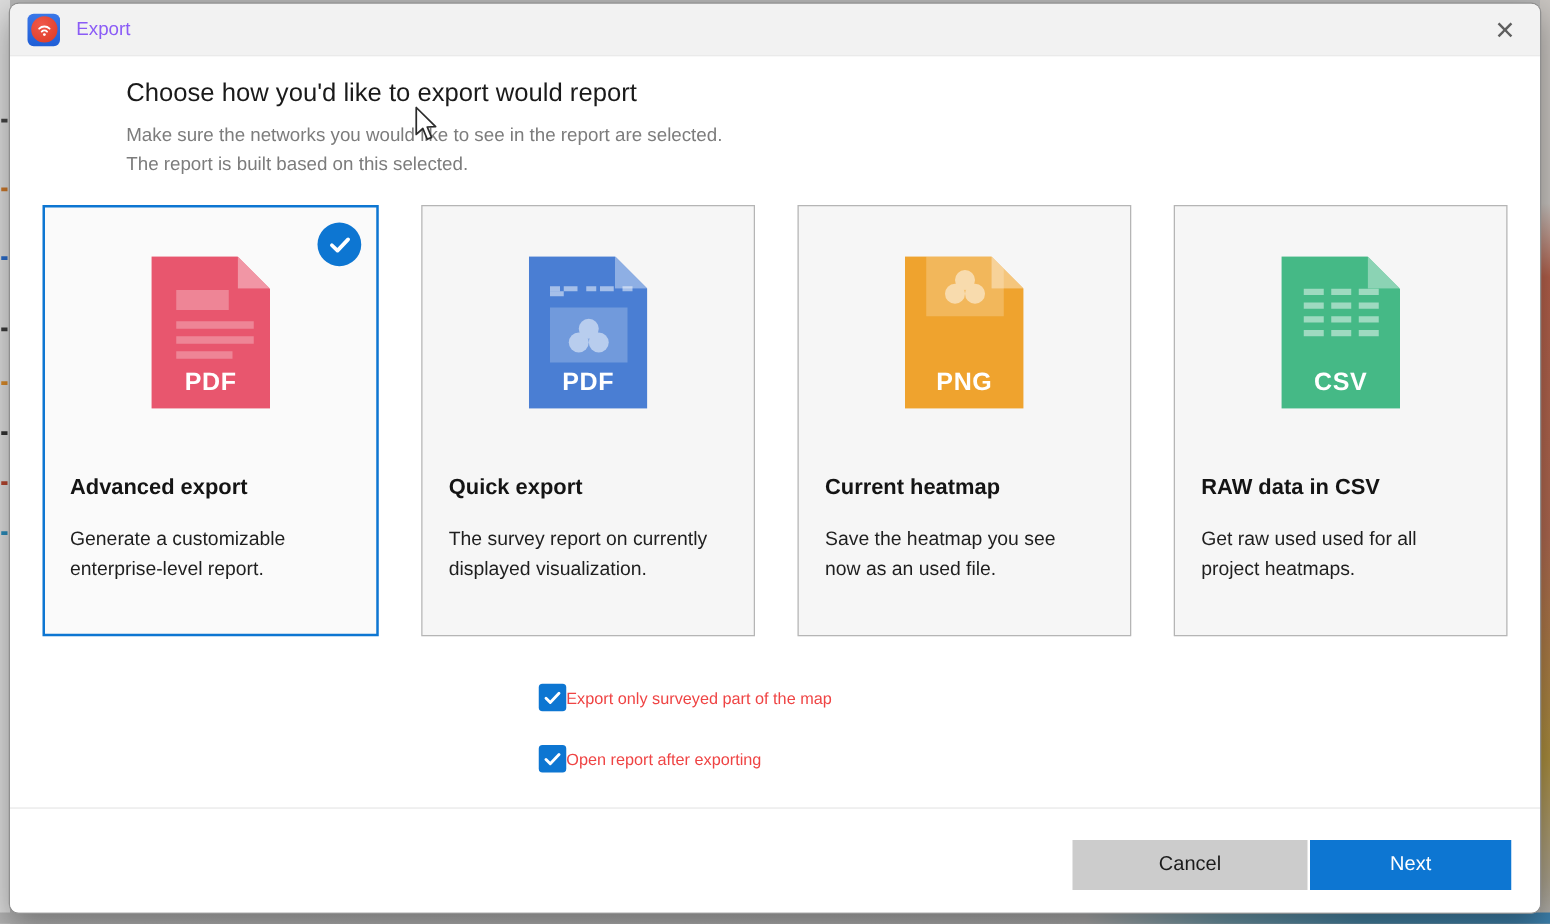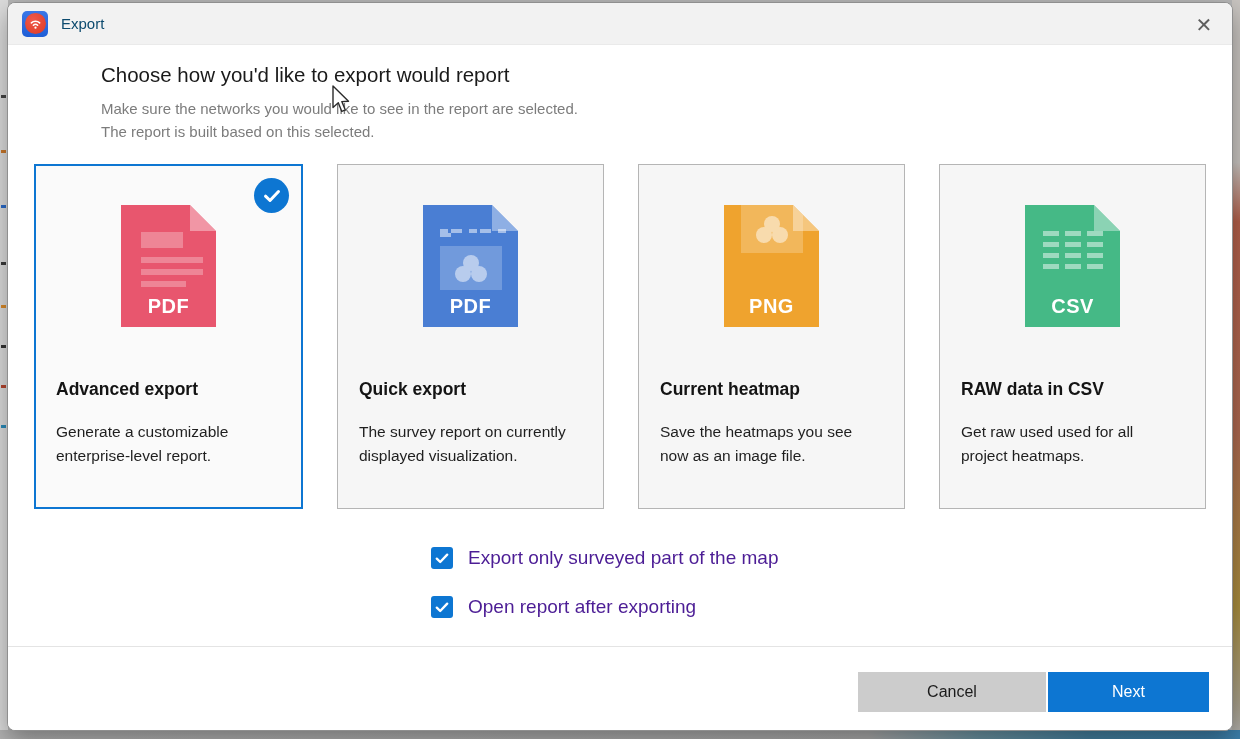--- a/index.html
+++ b/index.html
@@ -21,21 +21,21 @@
 
   .titlebar { position:absolute; top:0; left:0; right:0; height:42px;
     background:#f2f2f2; border-bottom:1px solid #eaeaea;
     display:flex; align-items:center; padding-left:14px; }
   .app-icon { width:26px; height:26px; border-radius:5px; display:inline-flex;
     align-items:center; justify-content:center;
     background:linear-gradient(180deg,#3a77e8,#1f5ed6); }
   .app-icon .pin { width:21px; height:21px; border-radius:50%;
     background:radial-gradient(circle at 38% 32%,#f0584a,#dc3a24);
     display:flex; align-items:center; justify-content:center; }
-  .win-title { margin-left:13px; font-size:15px; color:#0c4a6e; }
+  .win-title { margin-left:13px; font-size:15px; color:#8b5cf6; }
   .close-btn { position:absolute; top:7px; right:12px; width:32px; height:30px;
     background:transparent; border:none; font-size:20px; color:#5f5f5f;
     font-family:inherit; cursor:default; line-height:30px; text-align:center; font-weight:300; }
 
   .heading { position:absolute; left:93px; top:60px; font-size:20.5px; color:#1a1a1a; font-weight:400; }
   .subtitle { position:absolute; left:93px; top:94px; font-size:15px; line-height:23px; color:#7c7c7c; }
 
   
   .cards { position:absolute; left:26px; top:161px; right:26px; display:flex; gap:34px; }
   .card { flex:1; height:345px; background:#f6f6f6; border:1px solid #b5b5b5; position:relative; }
@@ -72,21 +72,21 @@
   .card-title { margin:52px 0 0 21px; font-size:17.5px; font-weight:700; color:#141414; }
   .card.selected .card-title { margin-left:20px; }
   .card-desc { margin:20px 20px 0 21px; max-width:212px; font-size:15.5px; line-height:23.5px; color:#1f1f1f; }
   .card.selected .card-desc { margin-left:20px; }
 
   
   .check-group { position:absolute; left:423px; top:544px; display:flex; flex-direction:column; gap:27px; }
   .check-row { display:flex; align-items:center; }
   .checkbox { width:22px; height:22px; border-radius:3px; background:var(--accent,#0d76d2);
     display:inline-flex; align-items:center; justify-content:center; }
-  .check-label { margin-left:15px; font-size:19px; color:#4c1d95; }
+  .check-label { font-size:13px; color:#ef4444; }
 
   
   .footer-divider { position:absolute; left:0; right:0; top:643px; height:1px; background:#e4e4e4; }
   .footer { position:absolute; left:0; right:0; top:644px; bottom:0; background:#fff; }
   .btn { position:absolute; top:25px; height:40px; border:none; font-family:inherit;
     font-size:16px; cursor:default; }
   .btn.cancel { right:186px; width:188px; background:#cccccc; color:#1b1b1b; }
   .btn.next { right:23px; width:161px; background:var(--accent,#0d76d2); color:#fff; }
 
   .cursor { position:absolute; left:328px; top:84px; z-index:50; }
@@ -182,21 +182,21 @@
                 <circle cx="17" cy="10" r="8"></circle>
                 <circle cx="9" cy="21" r="8"></circle>
                 <circle cx="25" cy="21" r="8"></circle>
               </g>
             </svg>
         </div>
         <div class="fold"></div>
         <div class="doc-label">PNG</div>
       </div>
       <div class="card-title">Current heatmap</div>
-      <div class="card-desc">Save the heatmaps you see now as an image file.</div>
+      <div class="card-desc">Save the heatmap you see now as an used file.</div>
     </div>
 
     <div class="card">
       <div class="doc" style="background-color: rgb(69, 185, 134);">
         <div class="art-grid">
           <i></i>
             <i></i>
             <i></i>
             <i></i>
             <i></i>

